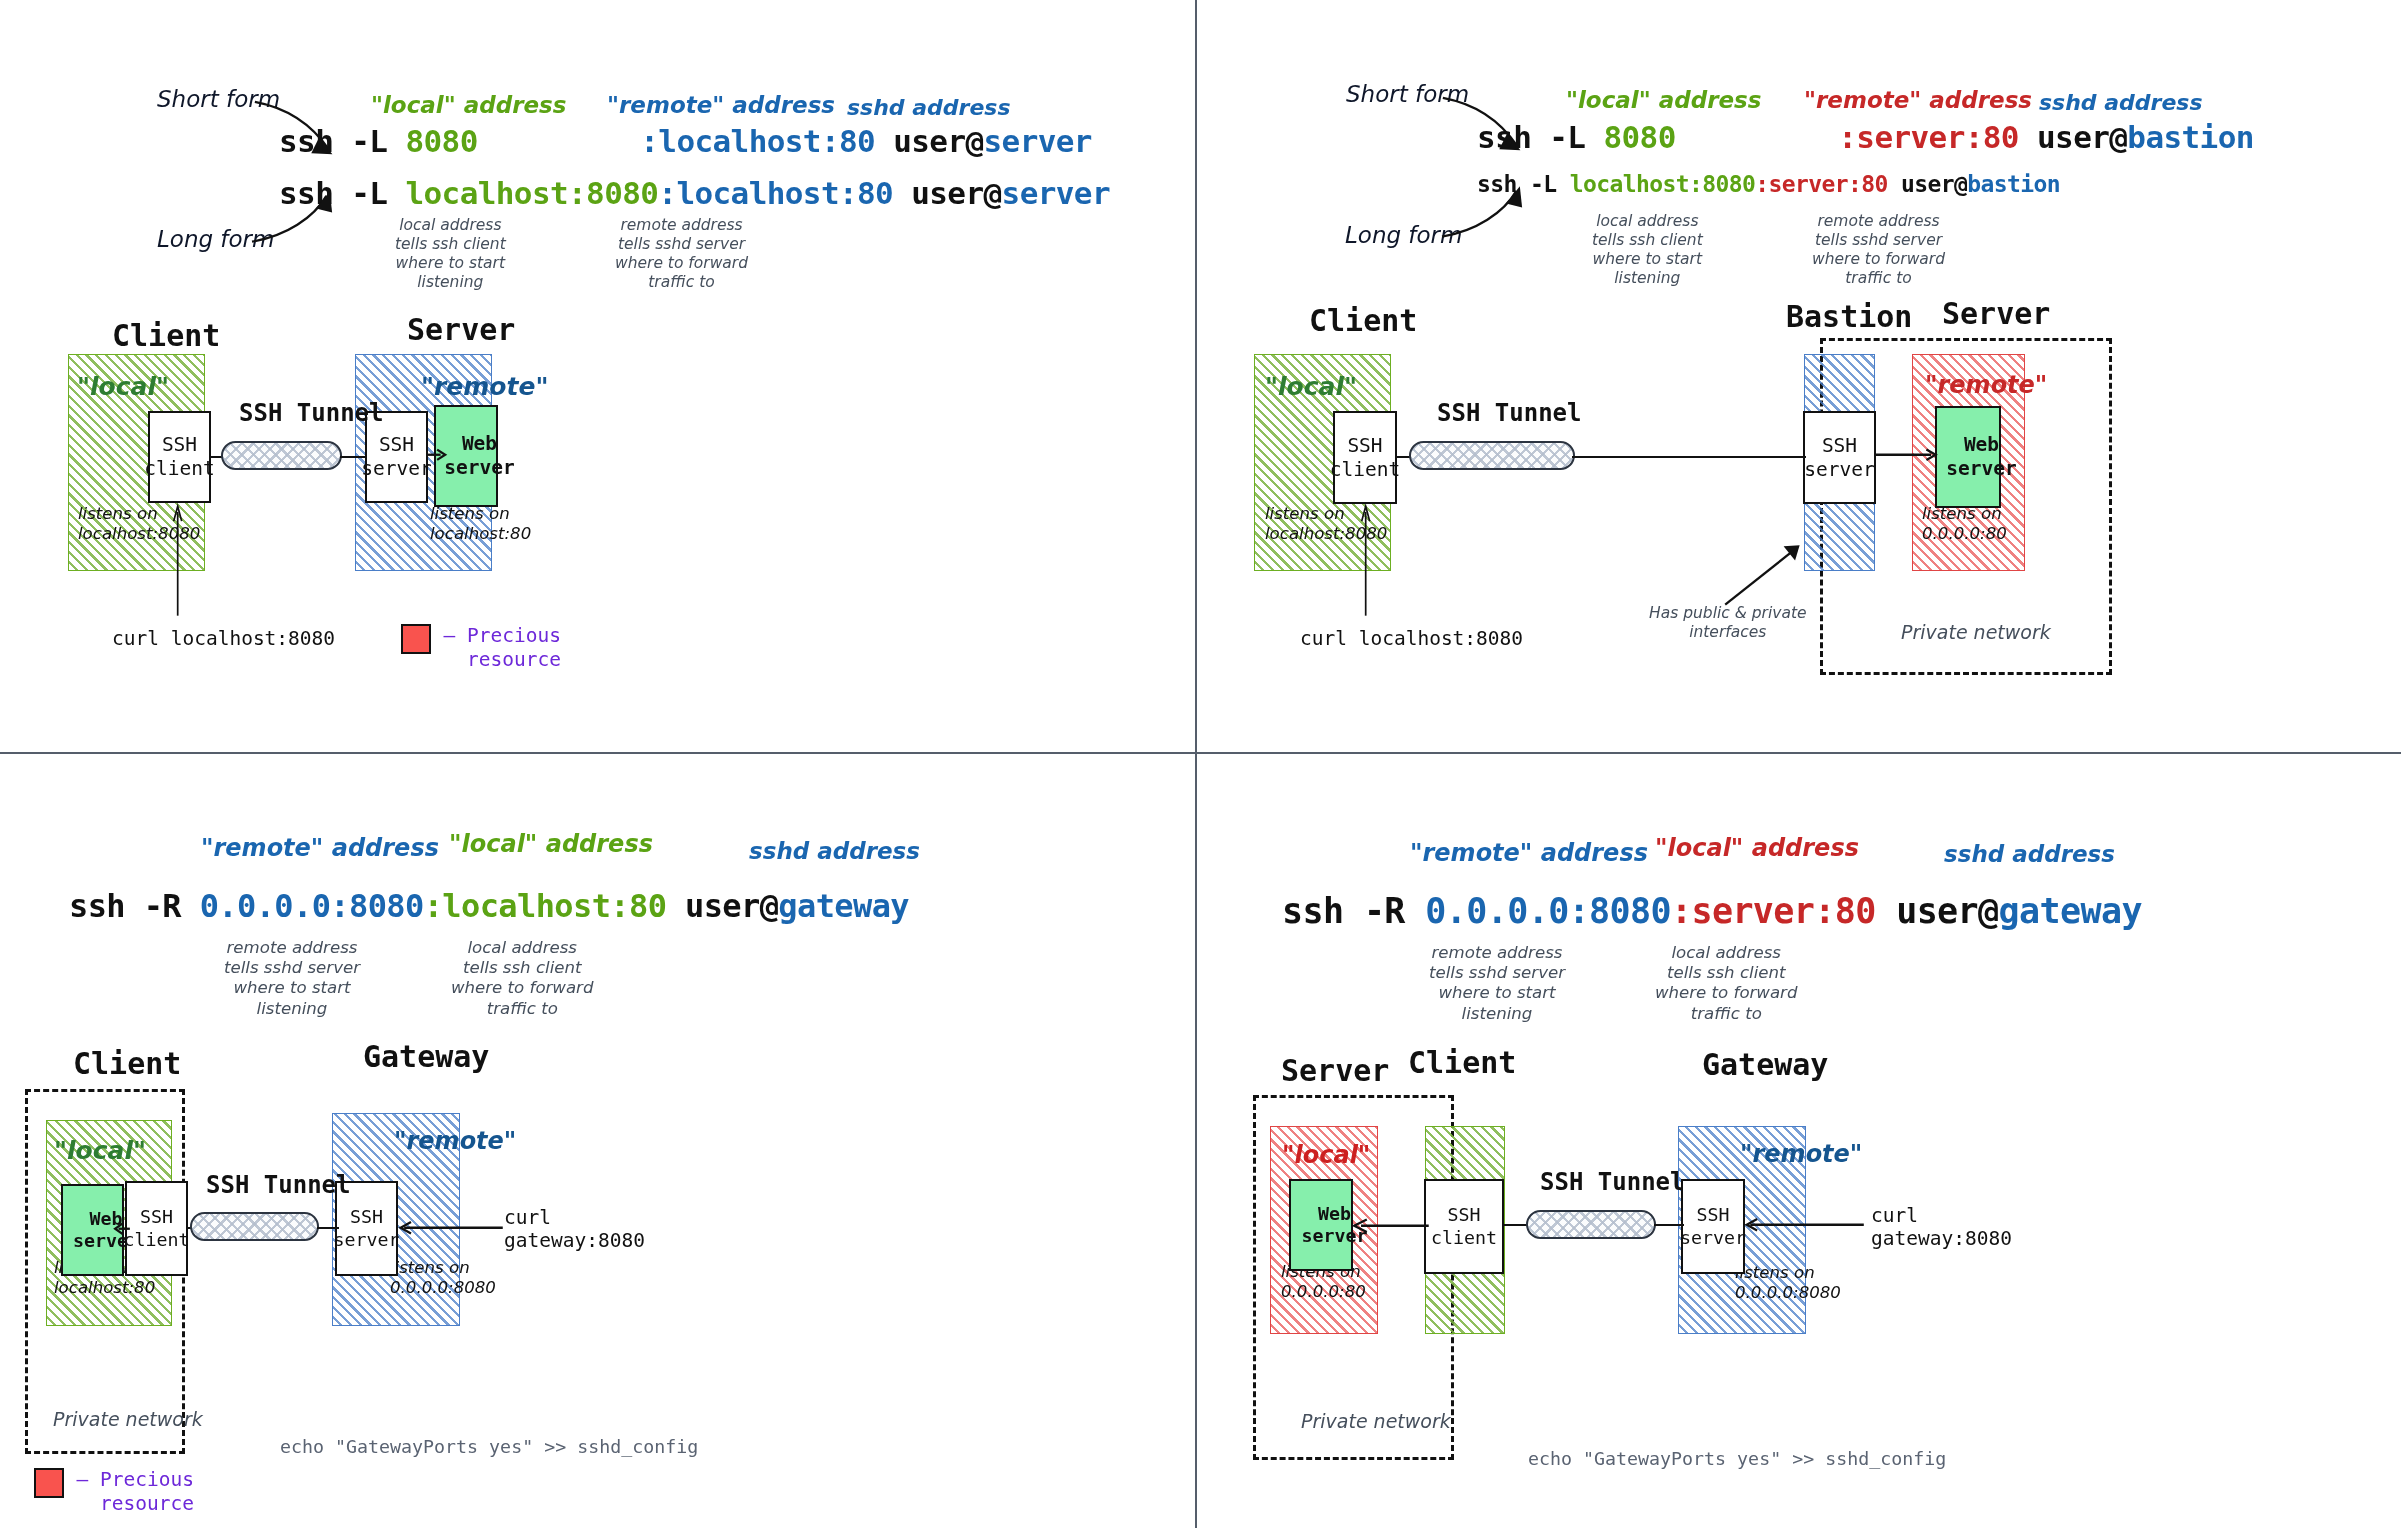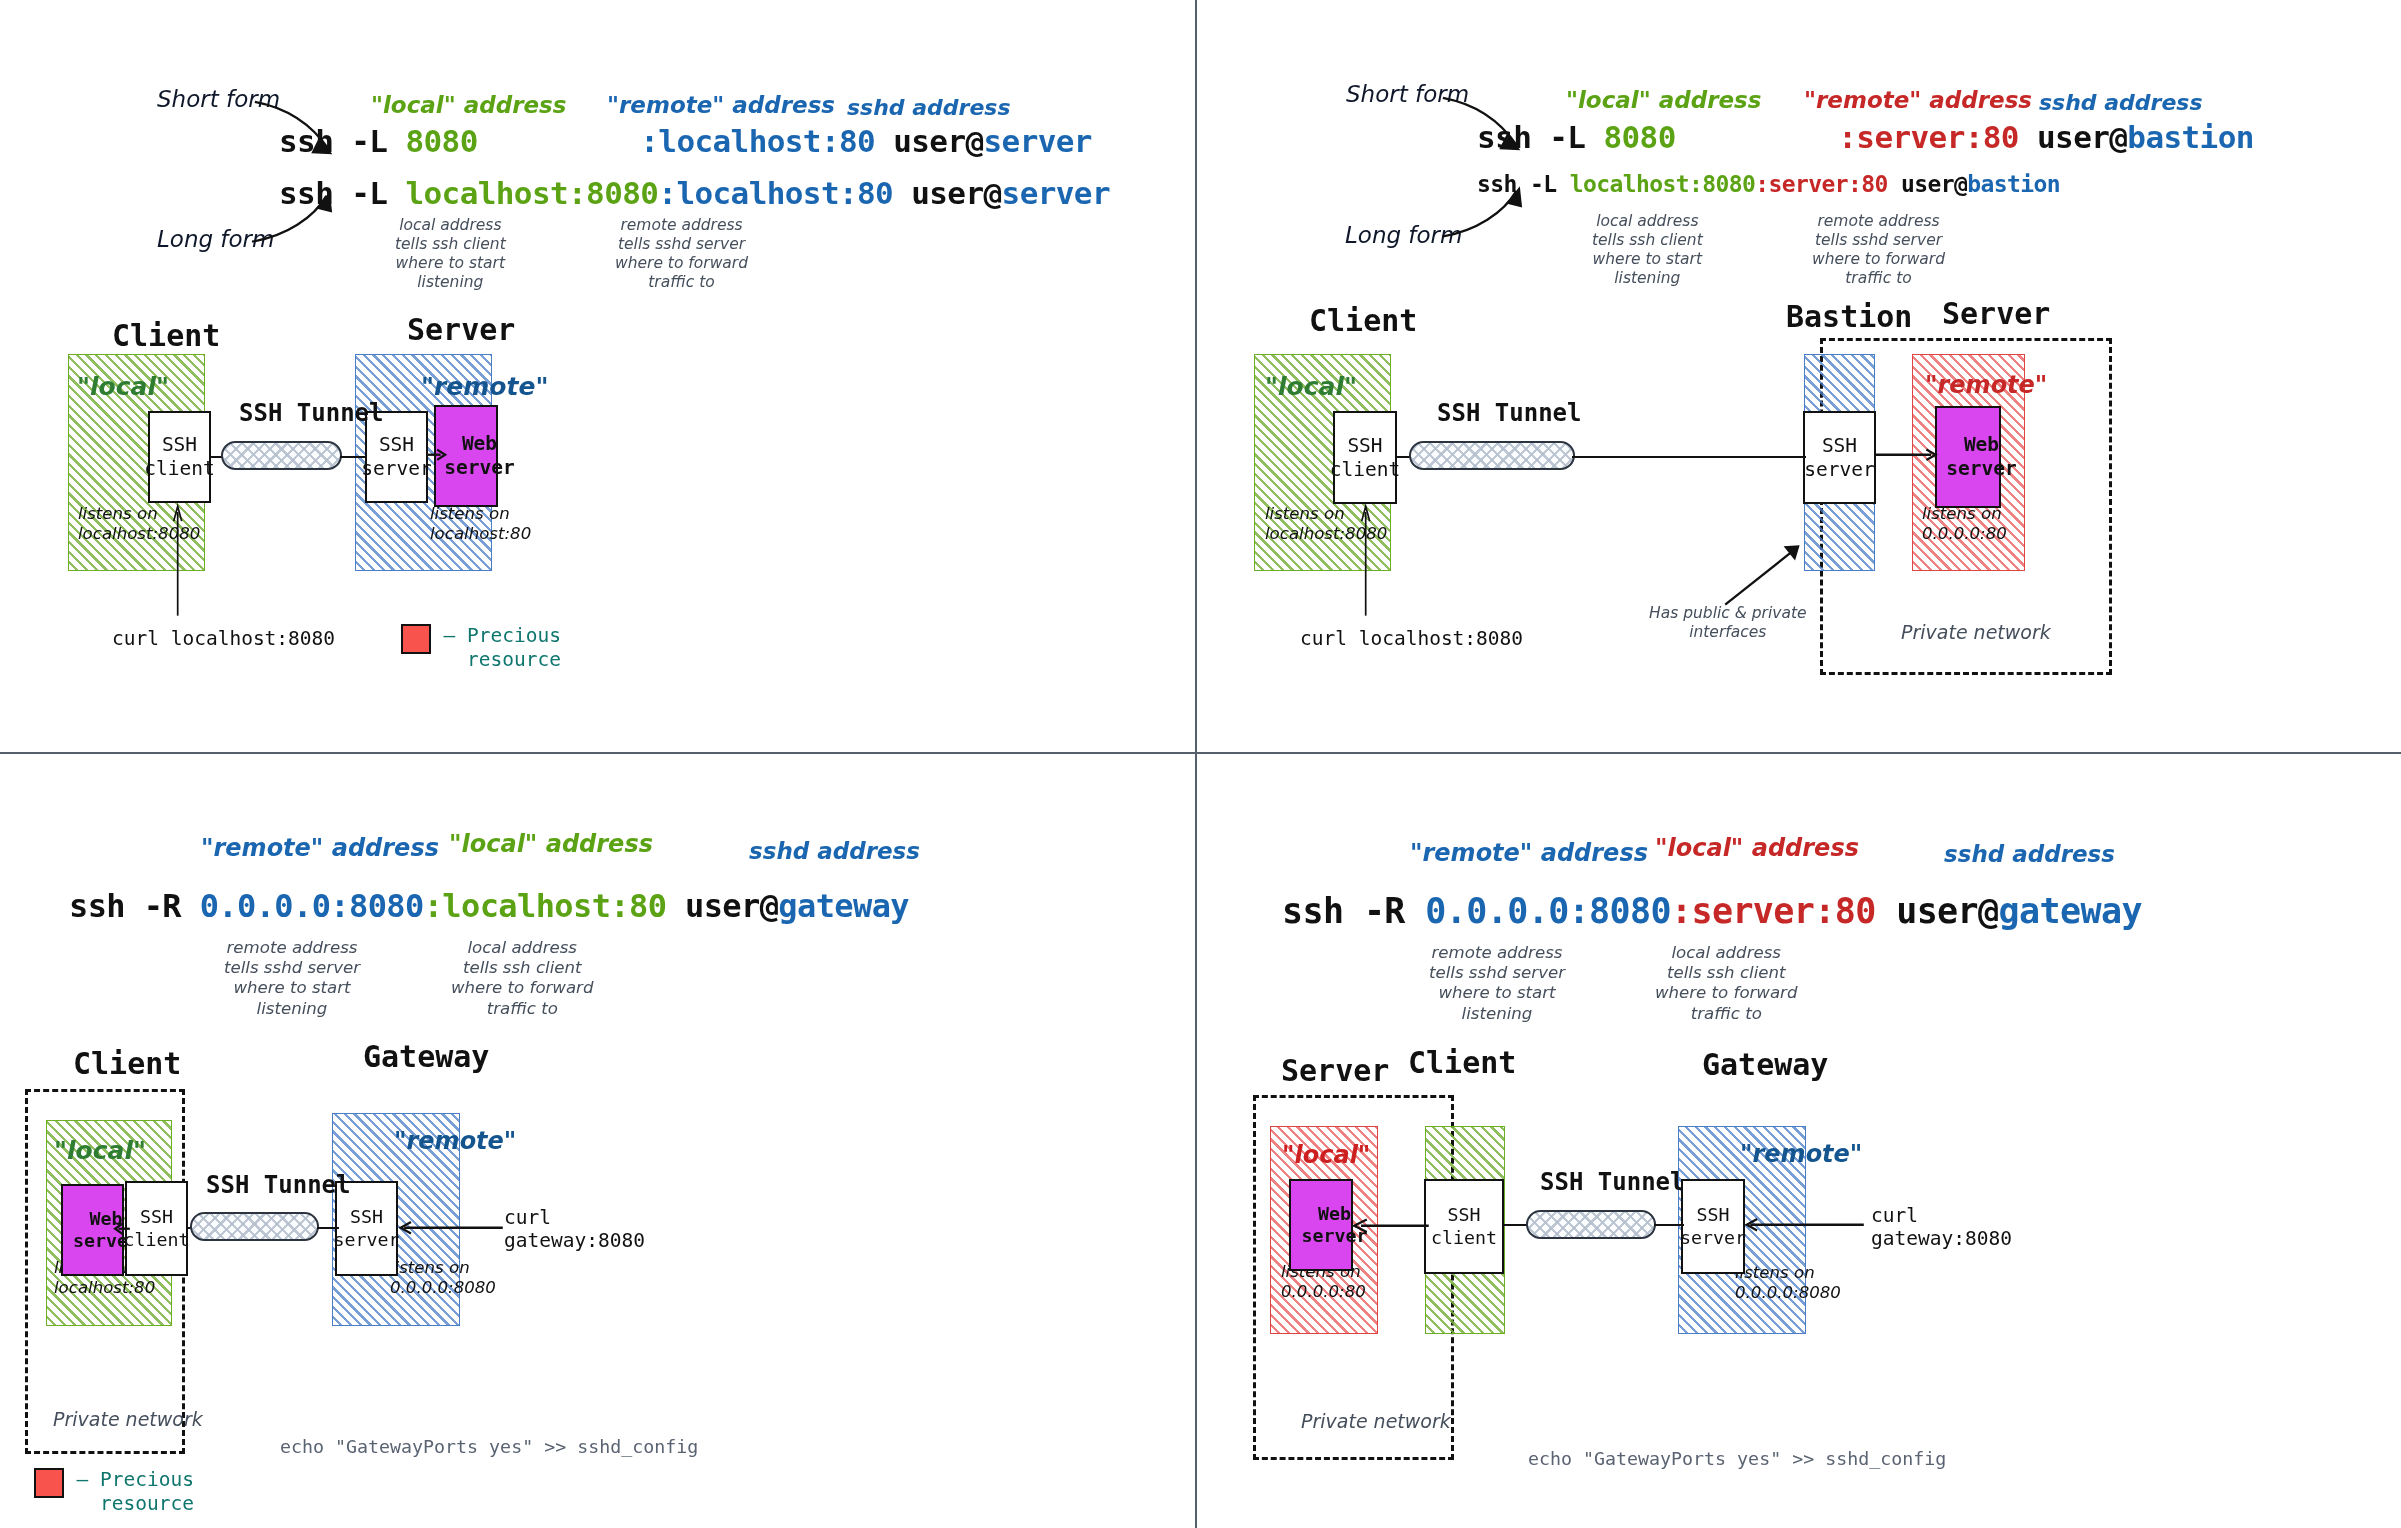--- a/index.html
+++ b/index.html
@@ -44,21 +44,21 @@
   }
   .inner-q{position:absolute;font-family:"DejaVu Sans",sans-serif;font-style:italic;
            font-weight:bold;white-space:nowrap;}
   .listens{position:absolute;font-family:"DejaVu Sans",sans-serif;font-style:italic;
            color:#111;white-space:pre;line-height:1.18;}
 
   
   .node{position:absolute;box-sizing:border-box;background:#fff;border:2.3px solid #111;
         display:flex;flex-direction:column;align-items:center;justify-content:center;
         font-family:"DejaVu Sans Mono",monospace;color:#111;line-height:1.22;text-align:center;}
-  .node.web{background:#d946ef;padding-left:27px;}
+  .node.web{background:#86efac;padding-left:27px;}
 
   
   .tunnel{position:absolute;box-sizing:border-box;border:2.9px solid #2C3440;border-radius:17px;
     background:
       repeating-linear-gradient(45deg, rgba(180,190,205,0) 0 5.7px, rgba(180,190,205,.85) 5.7px 8px),
       repeating-linear-gradient(-45deg, rgba(180,190,205,0) 0 5.7px, rgba(180,190,205,.85) 5.7px 8px),
       #fbfcfd;}
   .tunnel-lbl{position:absolute;font-family:"DejaVu Sans Mono",monospace;font-weight:bold;color:#111;white-space:nowrap;}
 
   
@@ -68,21 +68,21 @@
 
   svg.arrow{position:absolute;overflow:visible;}
 
   
   .hosttitle{position:absolute;font-family:"DejaVu Sans Mono",monospace;font-weight:bold;
              color:#111;white-space:nowrap;}
 
   
   .legend{position:absolute;display:flex;align-items:flex-start;gap:12.6px;}
   .legend .sw{width:30px;height:30px;background:#F9534E;border:2.3px solid #111;box-sizing:border-box;flex:none;}
-  .legend .txt{font-family:"DejaVu Sans Mono",monospace;color:#0f766e;line-height:1.25;white-space:pre;}
+  .legend .txt{font-family:"DejaVu Sans Mono",monospace;color:#6d28d9;line-height:1.25;white-space:pre;}
 
   .annot{position:absolute;font-family:"DejaVu Sans",sans-serif;font-style:italic;
          color:#454F5C;line-height:1.22;white-space:pre;text-align:center;}
   .echo{position:absolute;font-family:"DejaVu Sans Mono",monospace;color:#5A6372;white-space:nowrap;}
   .curl{position:absolute;font-family:"DejaVu Sans Mono",monospace;color:#111;white-space:pre;line-height:1.2;}
 </style>
 </head>
 <body>
 
 <div class="divider" id="div-v"></div>

